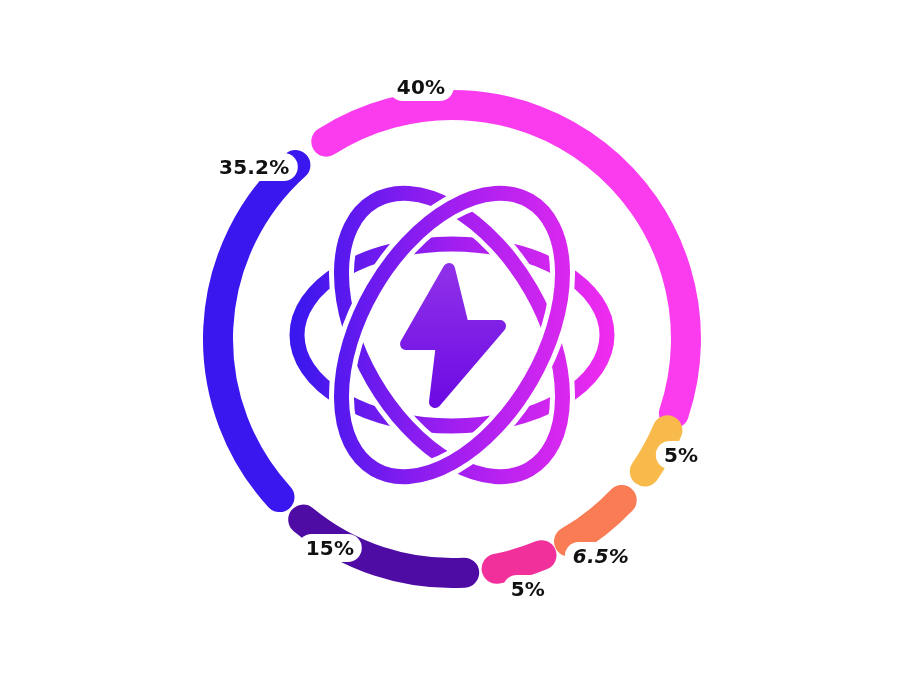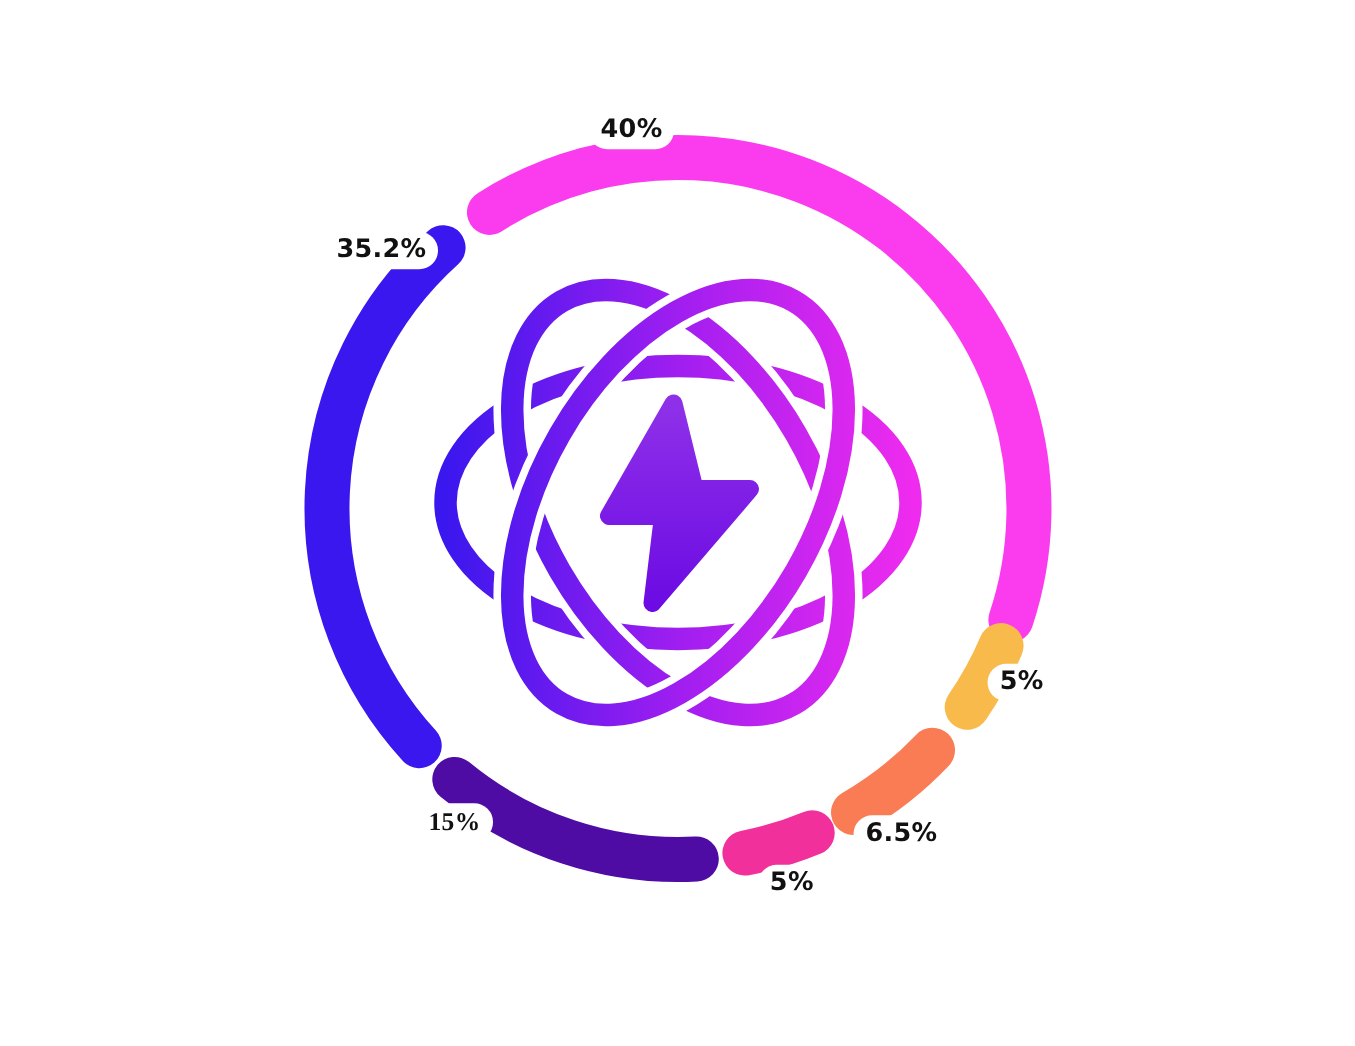--- a/index.html
+++ b/index.html
@@ -18,21 +18,21 @@
     position: absolute; left: 0; top: 0;
     width: 903px; height: 697px;
     pointer-events: none;
   }
   .seg-label {
     position: absolute;
     transform: translate(-50%, -50%);
     background: #ffffff;
     color: #111111;
     font-weight: bold;
-    font-size: 17px;
+    font-size: 20px;
     line-height: 1;
     padding: 4px 8px;
     border-radius: 14px;
     letter-spacing: 0.2px;
     white-space: nowrap;
   }
   .orbit-casing { fill: none; stroke: #ffffff; stroke-width: 25; }
   .orbit-ring   { fill: none; stroke-width: 15; }
 </style>
 </head>
@@ -84,18 +84,18 @@
         <ellipse class="orbit-casing" cx="452" cy="335" rx="155" ry="91"></ellipse>
         <ellipse class="orbit-ring" cx="452" cy="335" rx="155" ry="91" stroke="url(#orbitGrad120)"></ellipse>
       </g>
       <path d="M 449 269 L 406 344 L 442 344 L 435 402 L 500 326 L 463 326 Z" fill="url(#boltGrad)" stroke="url(#boltGrad)" stroke-width="12" stroke-linejoin="round"></path>
     </g>
   </svg>
 
   <div id="labels">
       <div class="seg-label" style="left: 421.045px; top: 86.8933px; color: rgb(17, 17, 17); background: rgb(255, 255, 255);">40%</div>
       <div class="seg-label" style="left: 681.192px; top: 455.276px; color: rgb(17, 17, 17); background: rgb(255, 255, 255);">5%</div>
-      <div class="seg-label" style="left: 600.965px; top: 555.745px; color: rgb(17, 17, 17); background: rgb(255, 255, 255);">6.5%</div>
+      <div class="seg-label" style="left: 600.965px; top: 555.745px; color: rgb(17, 17, 17); background: rgb(255, 255, 255); font-style: italic;">6.5%</div>
       <div class="seg-label" style="left: 527.873px; top: 588.728px; color: rgb(17, 17, 17); background: rgb(255, 255, 255);">5%</div>
-      <div class="seg-label" style="left: 303px; top: 548.063px; color: rgb(17, 17, 17); background: rgb(255, 255, 255); font-family: Liberation Serif, serif;">15%</div>
+      <div class="seg-label" style="left: 330px; top: 548.063px; color: rgb(17, 17, 17); background: rgb(255, 255, 255);">15%</div>
       <div class="seg-label" style="left: 254.266px; top: 167.113px; color: rgb(17, 17, 17); background: rgb(255, 255, 255);">35.2%</div>
     </div>
 </div>
 
 </body></html>

